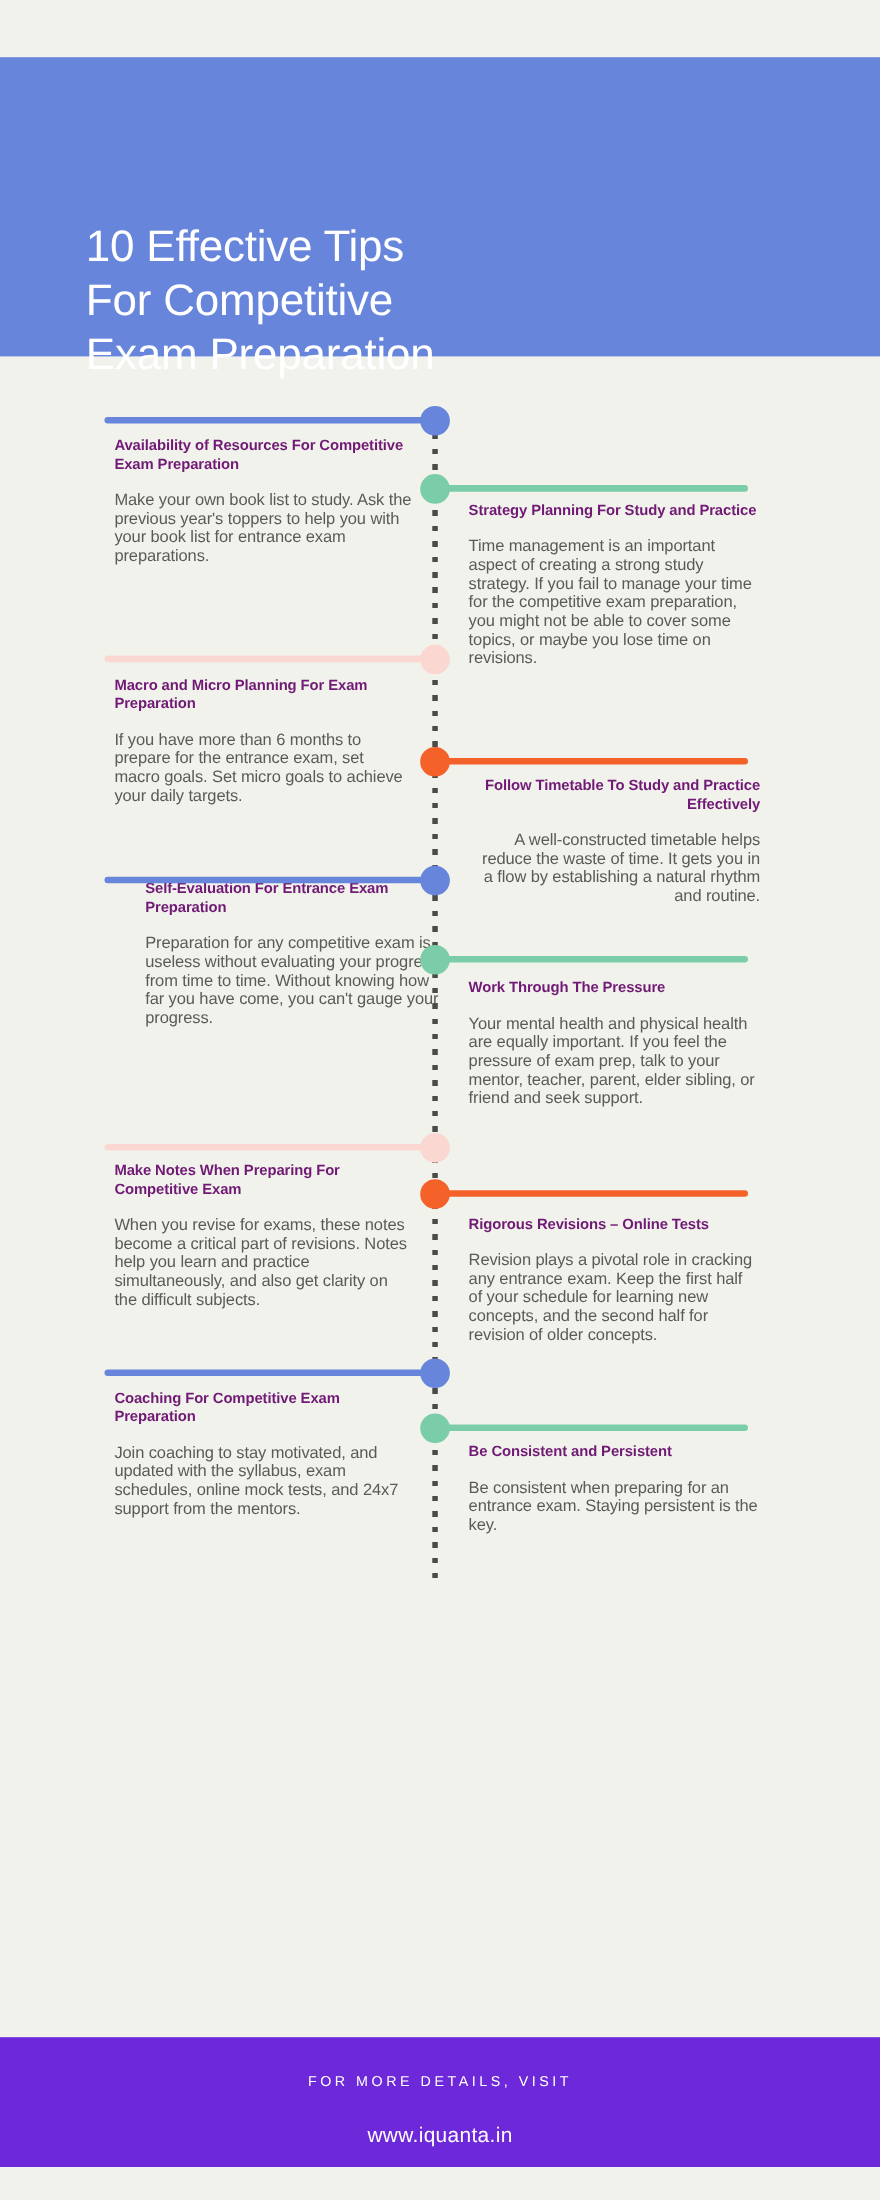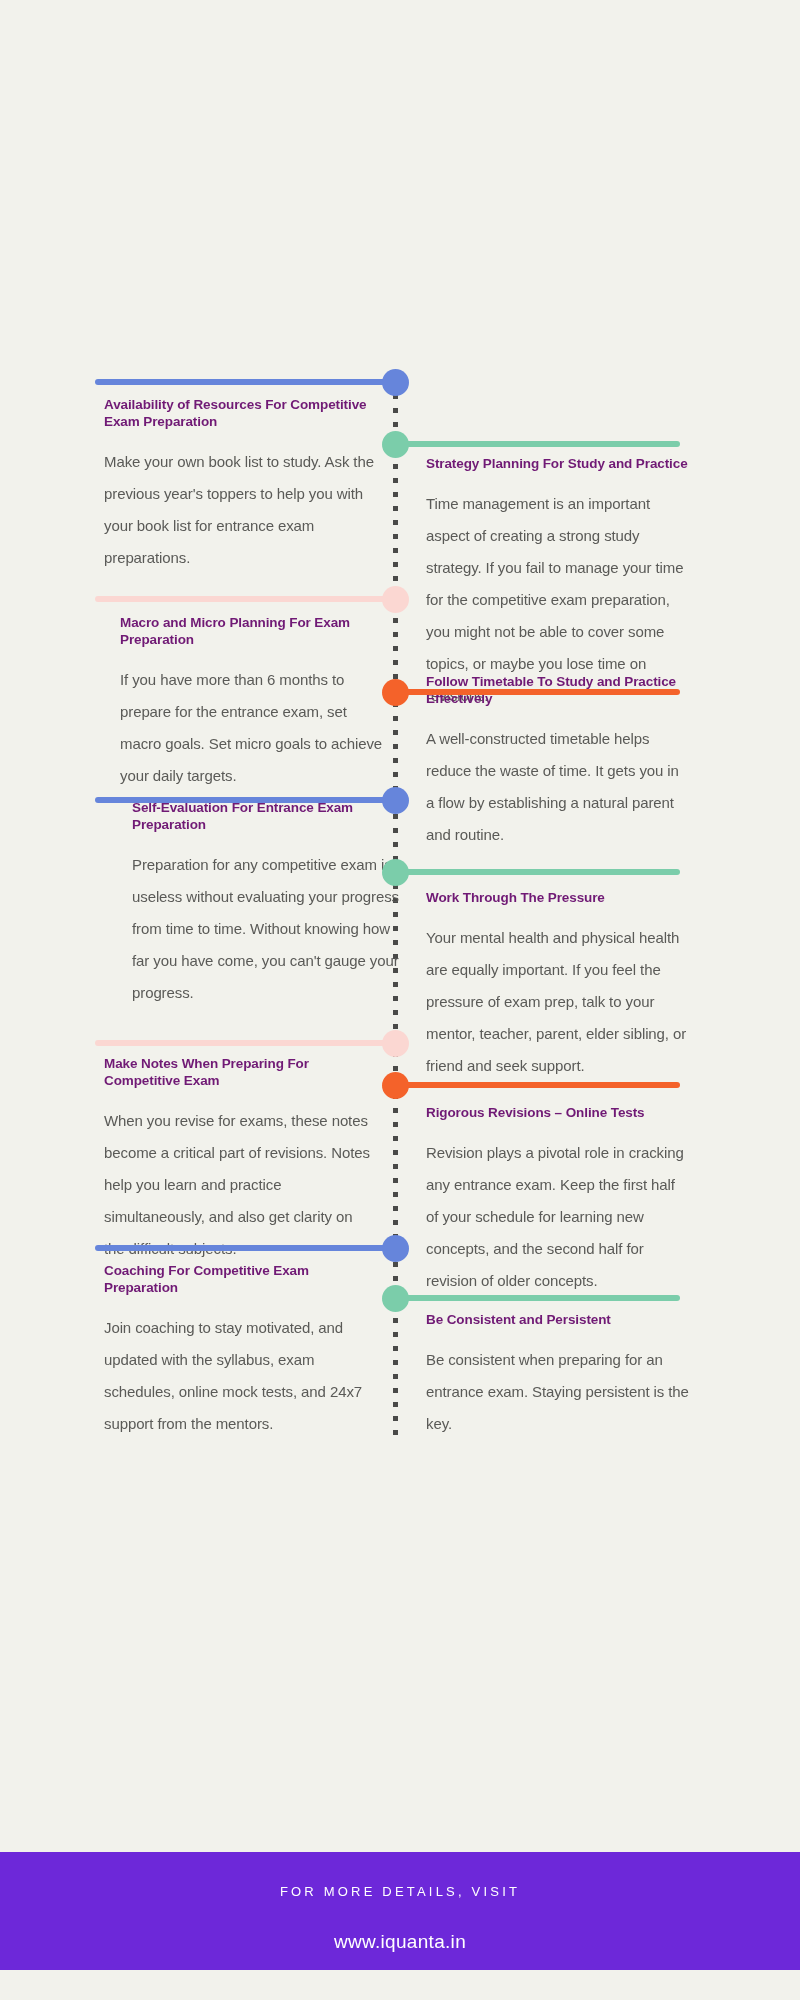--- a/index.html
+++ b/index.html
@@ -101,21 +101,21 @@
     margin: 0 0 16px 0;
     font-size: 13.5px;
     line-height: 17px;
     font-weight: bold;
     color: #701a75;
     letter-spacing: -0.1px;
   }
   .block p {
     margin: 0;
     font-size: 15px;
-    line-height: 32px;
+    line-height: 17px;
     font-weight: 400;
     color: #5a5a57;
     letter-spacing: -0.1px;
   }
 
   
   .footer {
     position: absolute;
     left: 0;
     top: 1852px;
@@ -145,47 +145,52 @@
     letter-spacing: 0.3px;
     font-weight: 400;
     margin-top: 19px;
   }
 </style>
 </head>
 <body>
 
 <div class="page">
 
+  <header class="header">
+    <div class="header-title">10 Effective Tips
+For Competitive
+Exam Preparation</div>
+  </header>
 
   <div class="timeline-axis"></div>
 
   <div class="timeline" id="timeline">
       <div class="rule left" style="top: 379px; background: rgb(102, 133, 219);"></div>
       <div class="dot" style="top: 369px; background: rgb(102, 133, 219);"></div>
       <div class="block left" style="top: 396px;">
         <h3>Availability of Resources For Competitive Exam Preparation</h3>
         <p>Make your own book list to study. Ask the previous year's toppers to help you with your book list for entrance exam preparations.</p>
       </div>
       <div class="rule right" style="top: 441px; background: rgb(123, 205, 170);"></div>
       <div class="dot" style="top: 431px; background: rgb(123, 205, 170);"></div>
       <div class="block right" style="top: 455px;">
         <h3>Strategy Planning For Study and Practice</h3>
         <p>Time management is an important aspect of creating a strong study strategy. If you fail to manage your time for the competitive exam preparation, you might not be able to cover some topics, or maybe you lose time on revisions.</p>
       </div>
       <div class="rule left" style="top: 596px; background: rgb(251, 215, 210);"></div>
       <div class="dot" style="top: 586px; background: rgb(251, 215, 210);"></div>
-      <div class="block left" style="top: 614px; margin-left: 16px;">
+      <div class="block left" style="top: 614px;">
         <h3>Macro and Micro Planning For Exam Preparation</h3>
         <p>If you have more than 6 months to prepare for the entrance exam, set macro goals. Set micro goals to achieve your daily targets.</p>
       </div>
       <div class="rule right" style="top: 689px; background: rgb(244, 98, 42);"></div>
       <div class="dot" style="top: 679px; background: rgb(244, 98, 42);"></div>
-      <div class="block right" style="top: 673px;">
+      <div class="block right" style="top: 705px; text-align: right;">
         <h3>Follow Timetable To Study and Practice Effectively</h3>
-        <p>A well-constructed timetable helps reduce the waste of time. It gets you in a flow by establishing a natural parent and routine.</p>
+        <p>A well-constructed timetable helps reduce the waste of time. It gets you in a flow by establishing a natural rhythm and routine.</p>
       </div>
       <div class="rule left" style="top: 797px; background: rgb(102, 133, 219);"></div>
       <div class="dot" style="top: 787px; background: rgb(102, 133, 219);"></div>
       <div class="block left" style="top: 799px; margin-left: 28px;">
         <h3>Self-Evaluation For Entrance Exam Preparation</h3>
         <p>Preparation for any competitive exam is useless without evaluating your progress from time to time. Without knowing how far you have come, you can't gauge your progress.</p>
       </div>
       <div class="rule right" style="top: 869px; background: rgb(123, 205, 170);"></div>
       <div class="dot" style="top: 859px; background: rgb(123, 205, 170);"></div>
       <div class="block right" style="top: 889px;">

